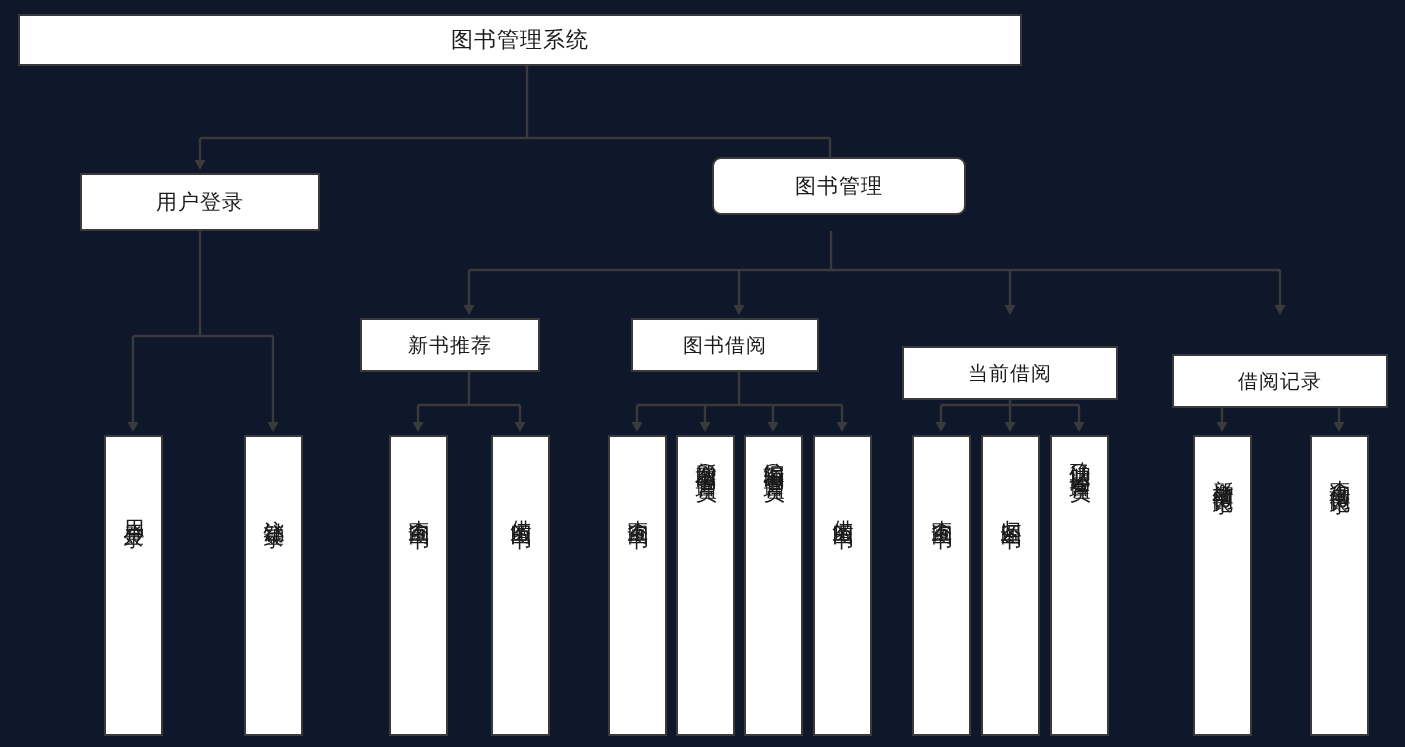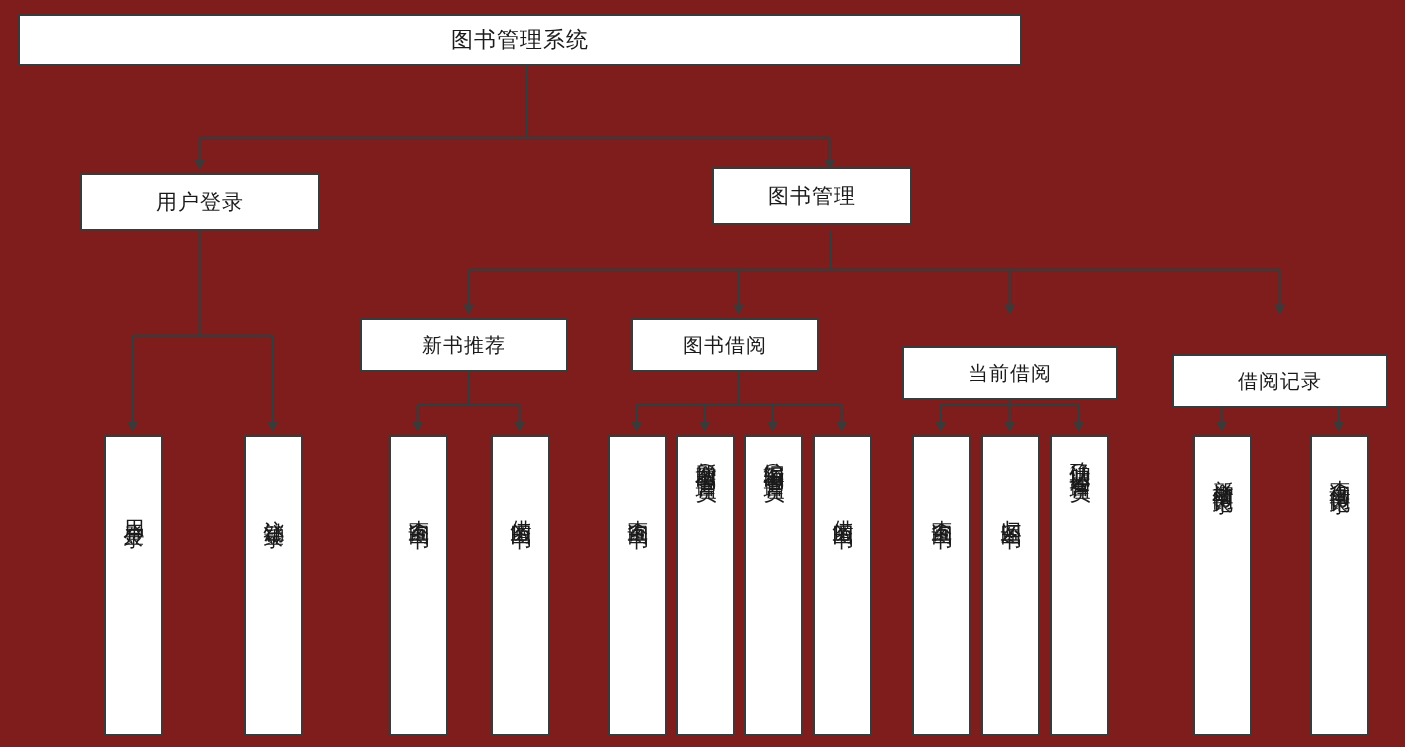--- a/index.html
+++ b/index.html
@@ -5,21 +5,21 @@
 <style>
   html,body{margin:0;padding:0;background:#ffffff;}
   body{
     font-family:"DejaVu Sans","Liberation Sans",sans-serif;
     color:#1a1a1a;
   }
   #canvas{
     position:relative;
     width:1405px;
     height:747px;
-    background:#7f1d1d;
+    background:#0f172a;
     overflow:hidden;
   }
   
   #wires{
     position:absolute;
     left:0; top:0;
     width:1405px; height:747px;
     pointer-events:none;
   }
   
@@ -147,25 +147,25 @@
   </svg>
 
   <div class="node root">
     <span class="label">图书管理系统</span>
   </div>
 
   <div class="node lvl2" style="left:80px;top:173px;width:240px;">
     <span class="label">用户登录</span>
   </div>
 
-  <div class="node lvl2" style="left:712px;top:167px;width:200px;">
+  <div class="node lvl2" style="left:712px;top:157px;width:254px;border-radius:9px;">
     <span class="label">图书管理</span>
   </div>
 
-  <div class="node lvl3" style="left:360px;top:318px;width:208px;">
+  <div class="node lvl3" style="left:360px;top:318px;width:180px;">
     <span class="label">新书推荐</span>
   </div>
 
   <div class="node lvl3" style="left:631px;top:318px;width:188px;">
     <span class="label">图书借阅</span>
   </div>
 
   <div class="node lvl3" style="left:902px;top:318px;width:216px;margin-top:28px;">
     <span class="label">当前借阅</span>
   </div>

